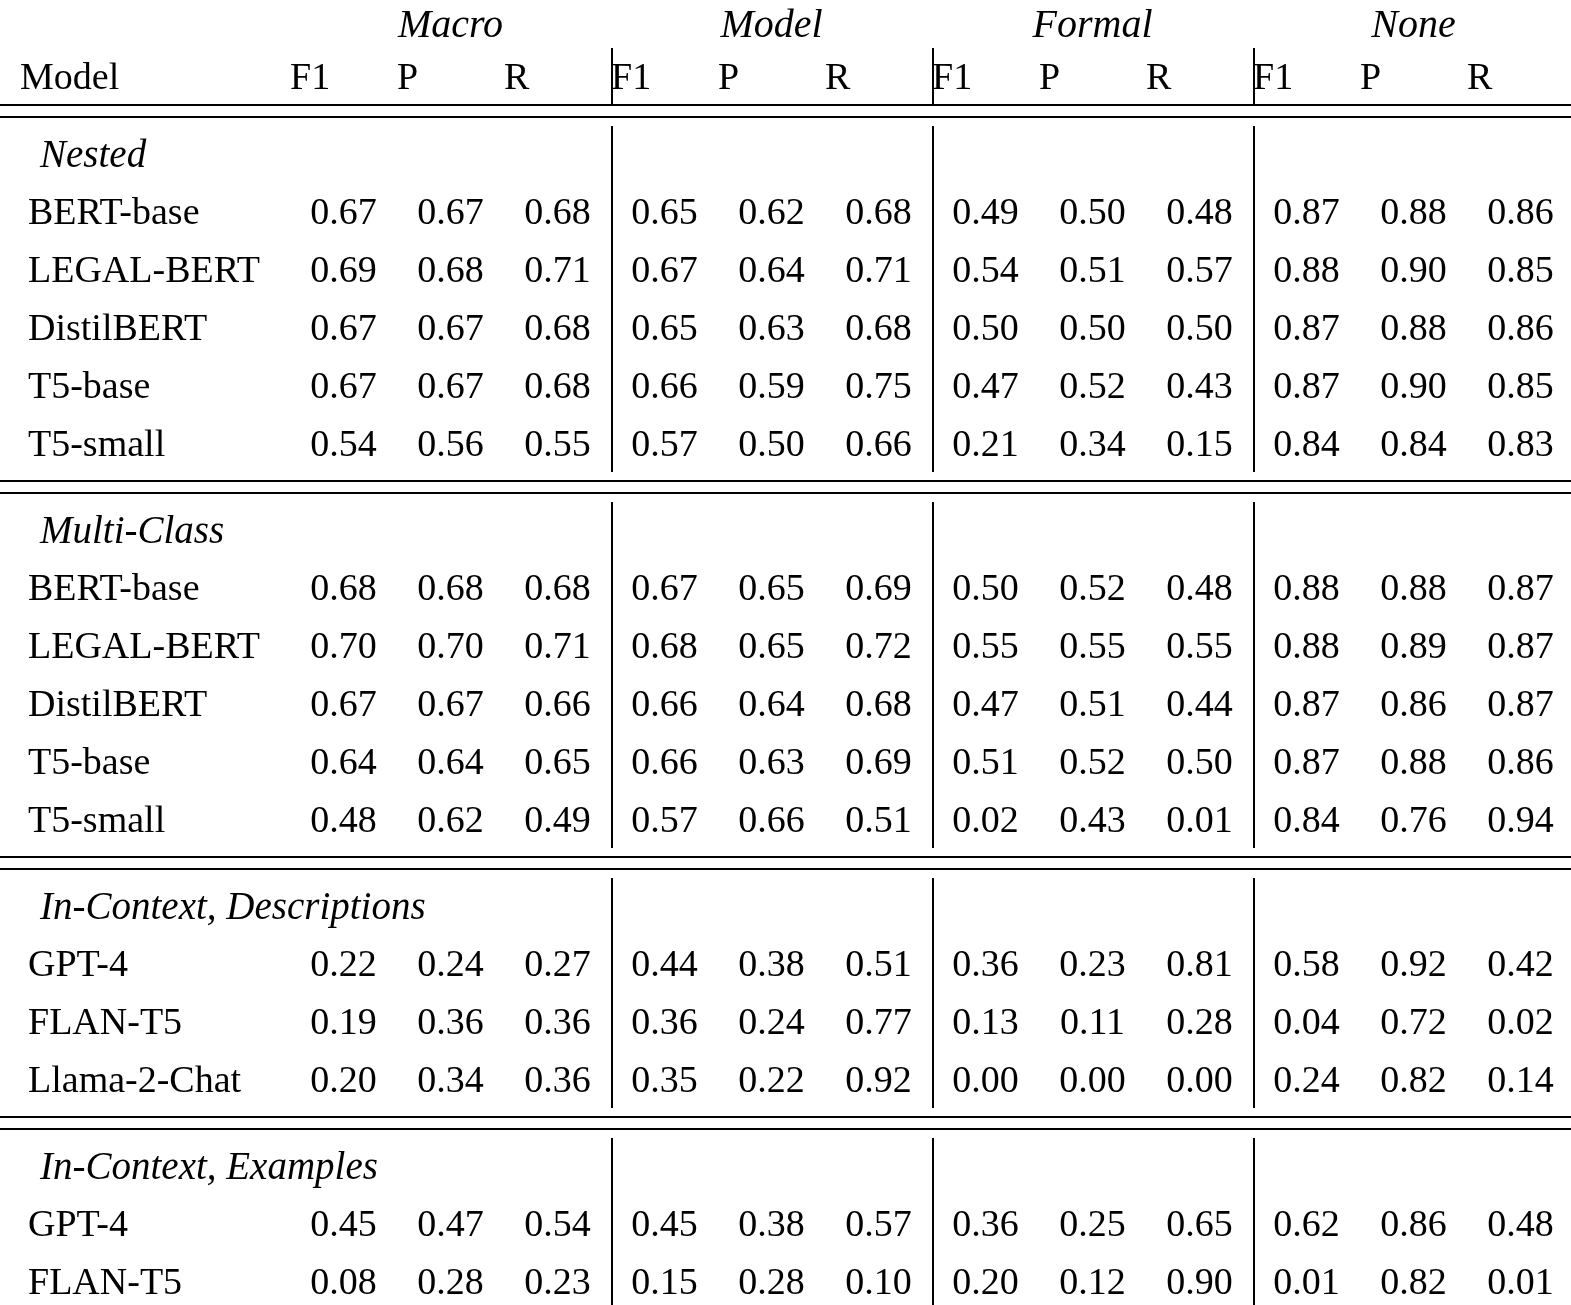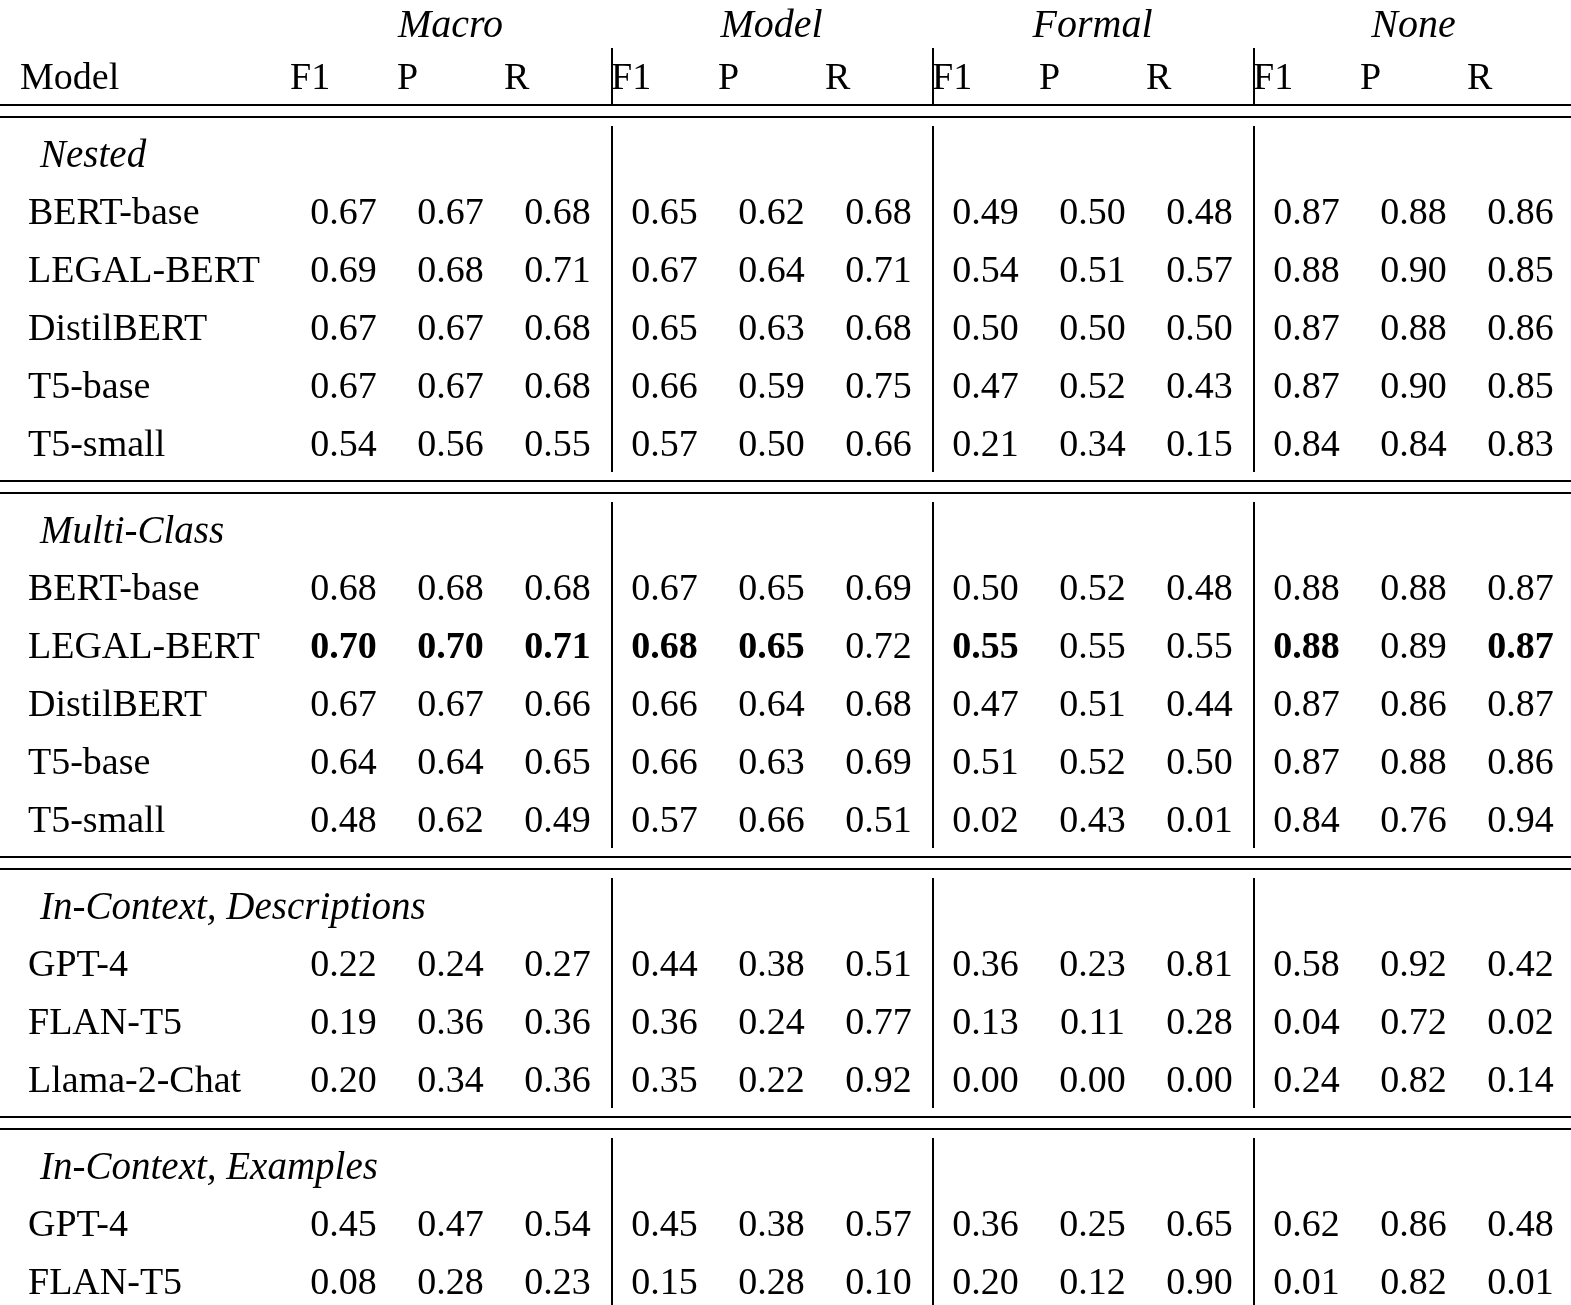--- a/index.html
+++ b/index.html
@@ -47,21 +47,21 @@
   .num {
     text-align: center;
     font-size: 38px;
   }
   .model {
     text-align: left;
     padding-left: 28px;
     font-size: 38px;
     margin-top: 31px;
   }
-  .bold { font-weight: bold; }
+  .bold { font-weight: normal; }
 
   
   .vsep {
     box-shadow: inset 2px 0 0 0 #000;
   }
 
   
   .grouphdr {
     text-align: center;
     font-style: italic;

